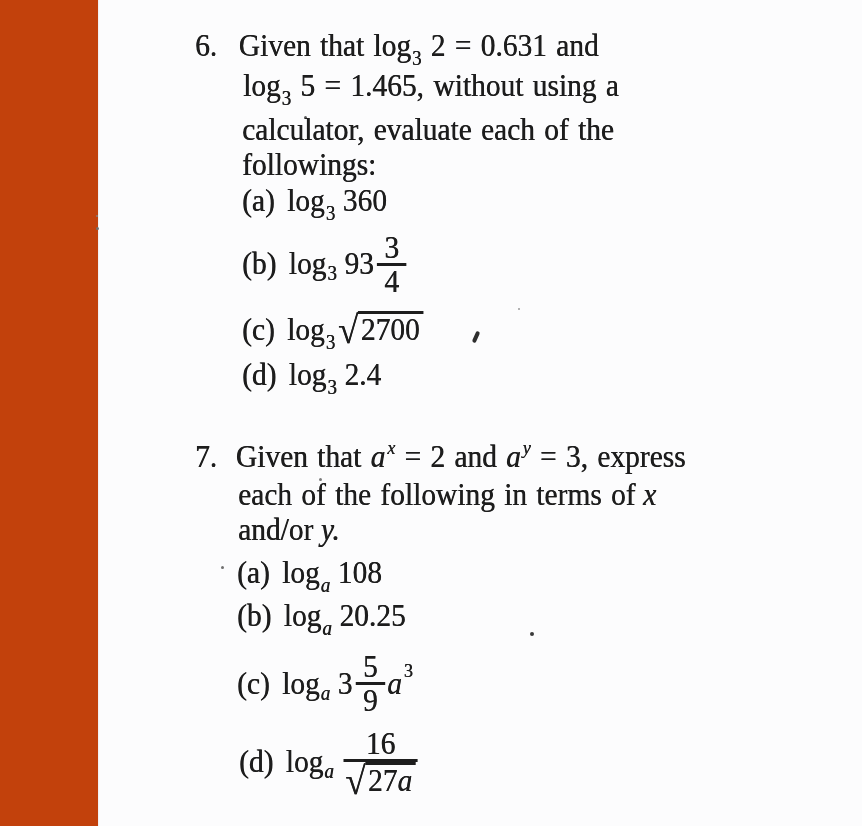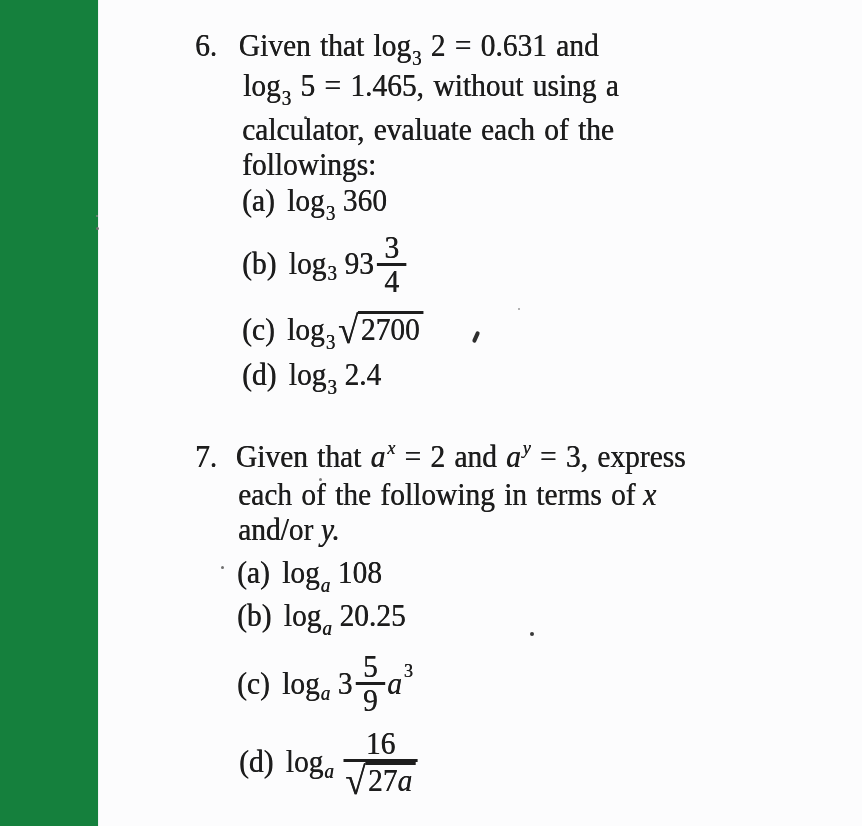--- a/index.html
+++ b/index.html
@@ -1,18 +1,18 @@
 <!DOCTYPE html>
 <html><head>
 <meta charset="utf-8">
 <style>
   html,body { margin:0; padding:0; background:#ffffff; }
   .canvas {
     position:relative; width:862px; height:826px; overflow:hidden;
-    background:#15803d; color:#1d1d1d;
+    background:#c2410c; color:#1d1d1d;
     font-family:"Liberation Serif", serif;
   }
   .paper {
     position:absolute; left:98px; top:0; width:764px; height:826px;
     background:#fcfcfd; border-left:1px solid #f1f1f4;
   }
   .line, .row {
     position:absolute; white-space:nowrap;
     font-size:31px; line-height:36px; word-spacing:2px;
     text-shadow:0.4px 0 currentColor;

